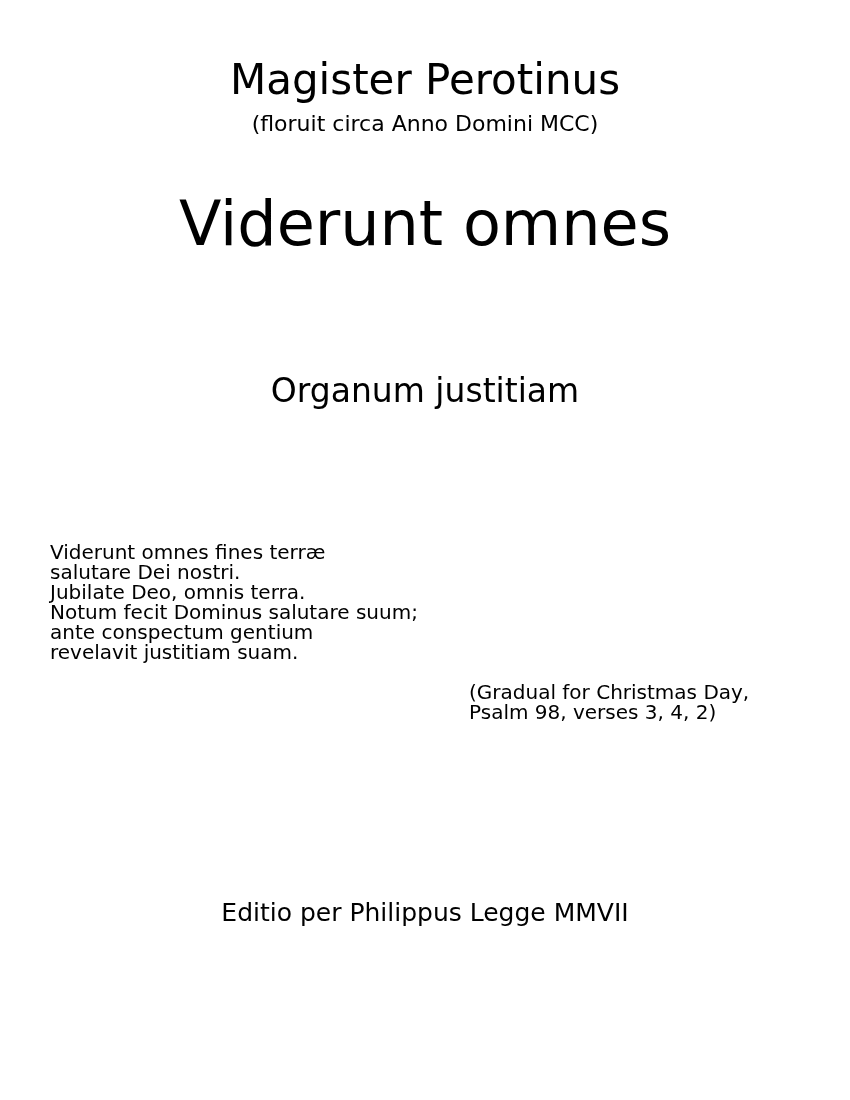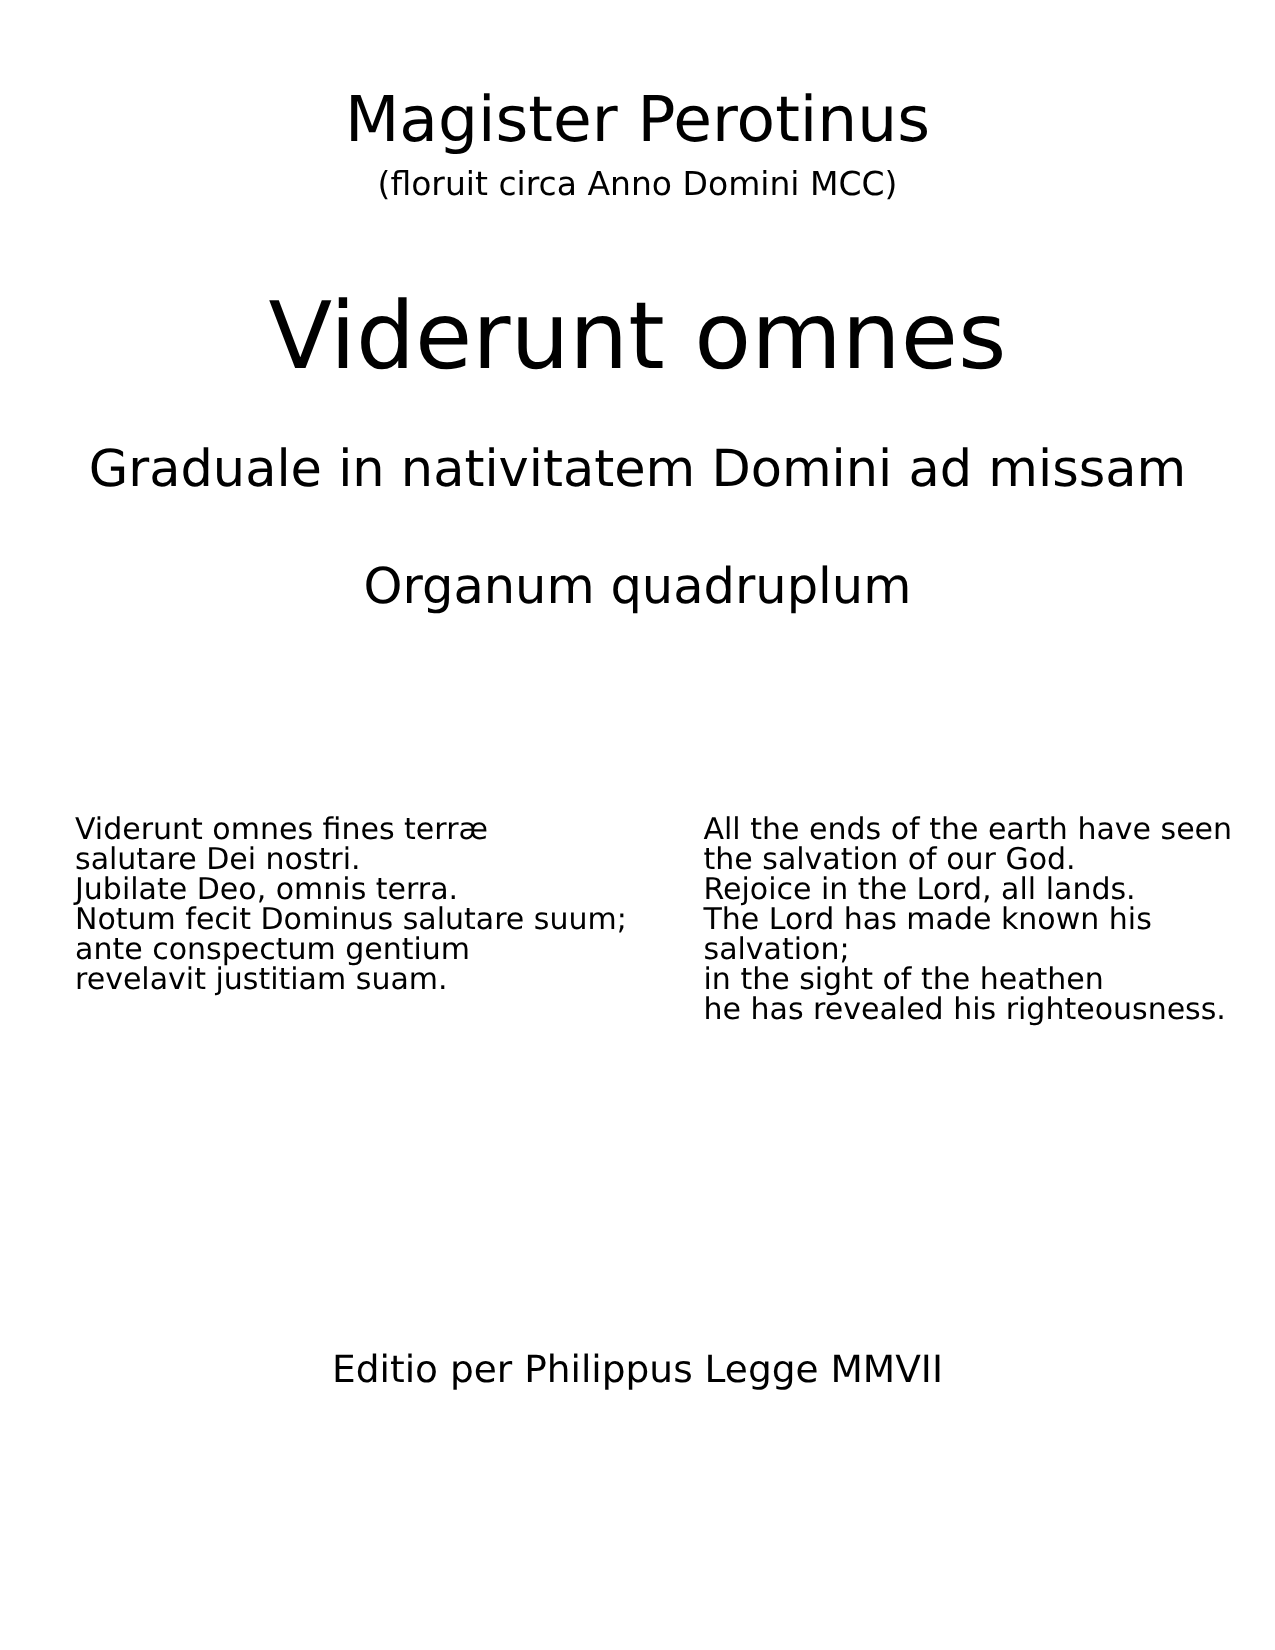--- a/index.html
+++ b/index.html
@@ -70,35 +70,30 @@
 <body>
 
 <div class="page">
 
   <div class="centered composer">Magister Perotinus</div>
 
   <div class="centered work-title">Viderunt omnes</div>
 
   <div class="centered composer-dates">(floruit circa Anno Domini MCC)</div>
 
-  <div class="centered work-subtitle">Graduale in nativitatem Domini ad missam</div>
 
-  <div class="centered work-form">Organum quadruplum</div>
+  <div class="centered work-form">Organum justitiam</div>
 
   <div class="col-block verse-latin">Viderunt omnes fines terræ
 salutare Dei nostri.
 Jubilate Deo, omnis terra.
 Notum fecit Dominus salutare suum;
 ante conspectum gentium
 revelavit justitiam suam.</div>
 
 
-  <div class="col-block verse-english">All the ends of the earth have seen
-the salvation of our God.
-Rejoice in the Lord, all lands.
-The Lord has made known his salvation;
-in the sight of the heathen
-he has revealed his righteousness.</div>
 
+  <div class="col-block source-english">(Gradual for Christmas Day,
+Psalm 98, verses 3, 4, 2)</div>
 
   <div class="centered edition">Editio per Philippus Legge MMVII</div>
 
 </div>
 
 </body></html>

